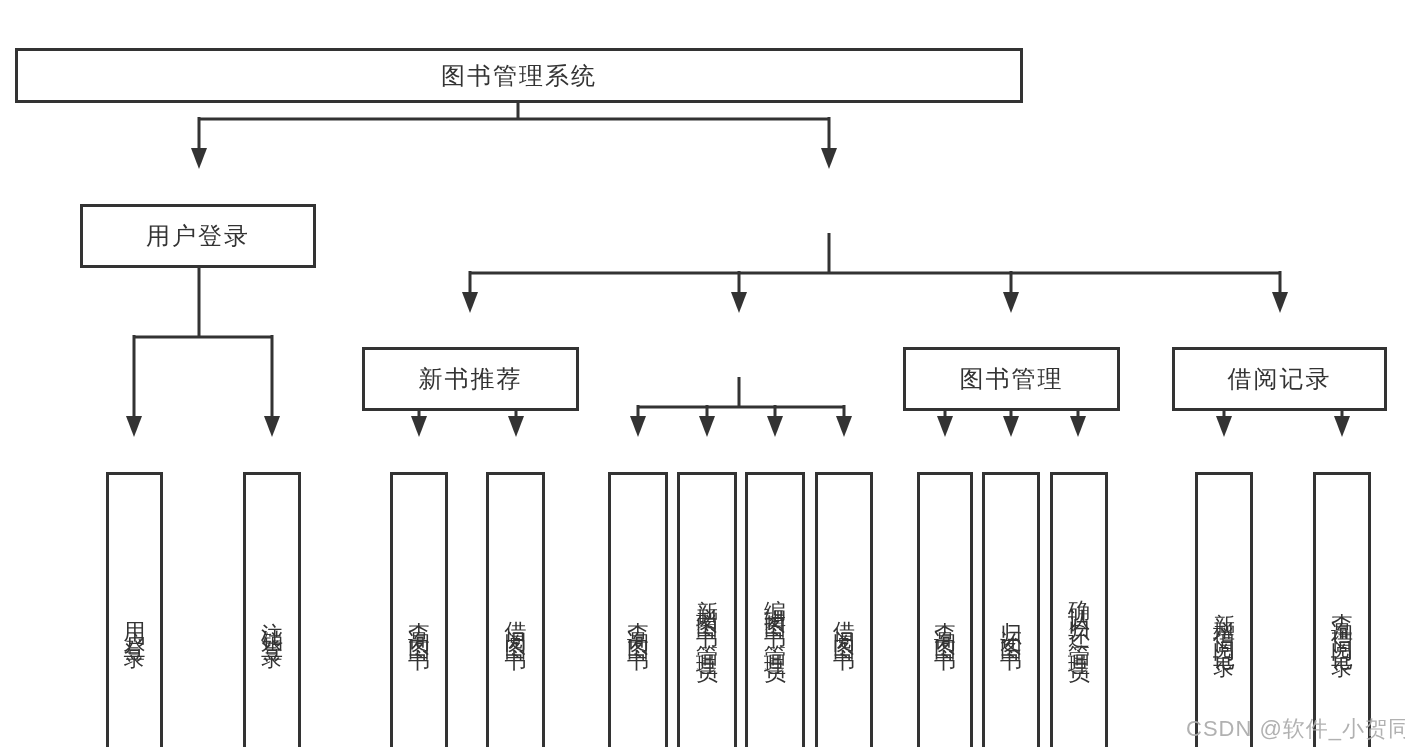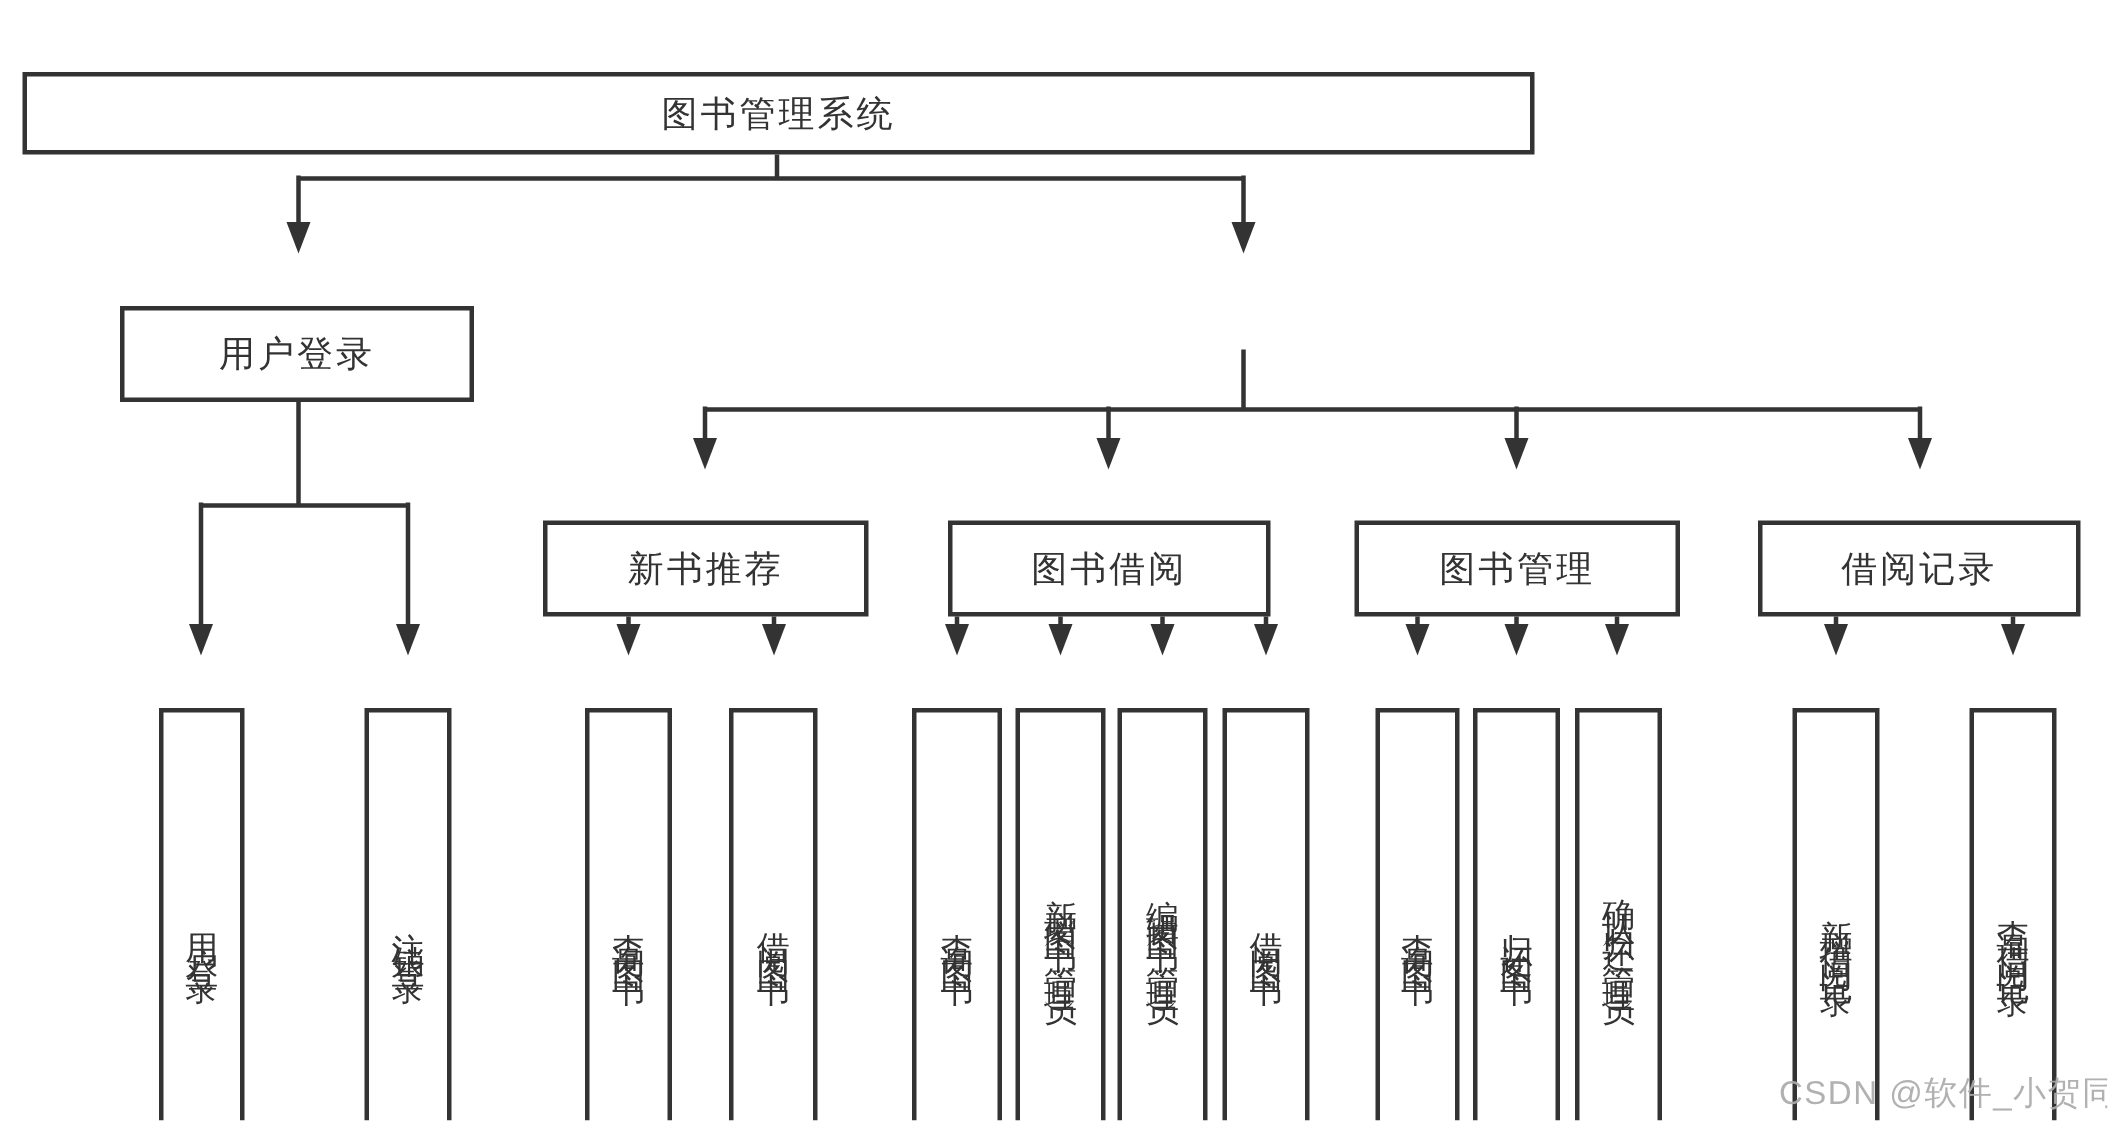--- a/index.html
+++ b/index.html
@@ -101,23 +101,20 @@
     <span class="lbl">图书管理系统</span>
   </div>
 
   <div class="box h" style="left:80px;top:169px;width:236px;height:64px">
     <span class="lbl">用户登录</span>
   </div>
 
   <div class="box h" style="left:362px;top:312px;width:217px;height:64px">
     <span class="lbl">新书推荐</span>
   </div>
-  <div class="box h" style="left:632px;top:312px;width:215px;height:64px">
-    <span class="lbl">图书借阅</span>
-  </div>
   <div class="box h" style="left:903px;top:312px;width:217px;height:64px">
     <span class="lbl">图书管理</span>
   </div>
   <div class="box h" style="left:1172px;top:312px;width:215px;height:64px">
     <span class="lbl">借阅记录</span>
   </div>
 
   <div class="box v" style="left:106px;top:437px;width:57px;height:300px">
     <span class="lbl">用户登录</span>
   </div>

